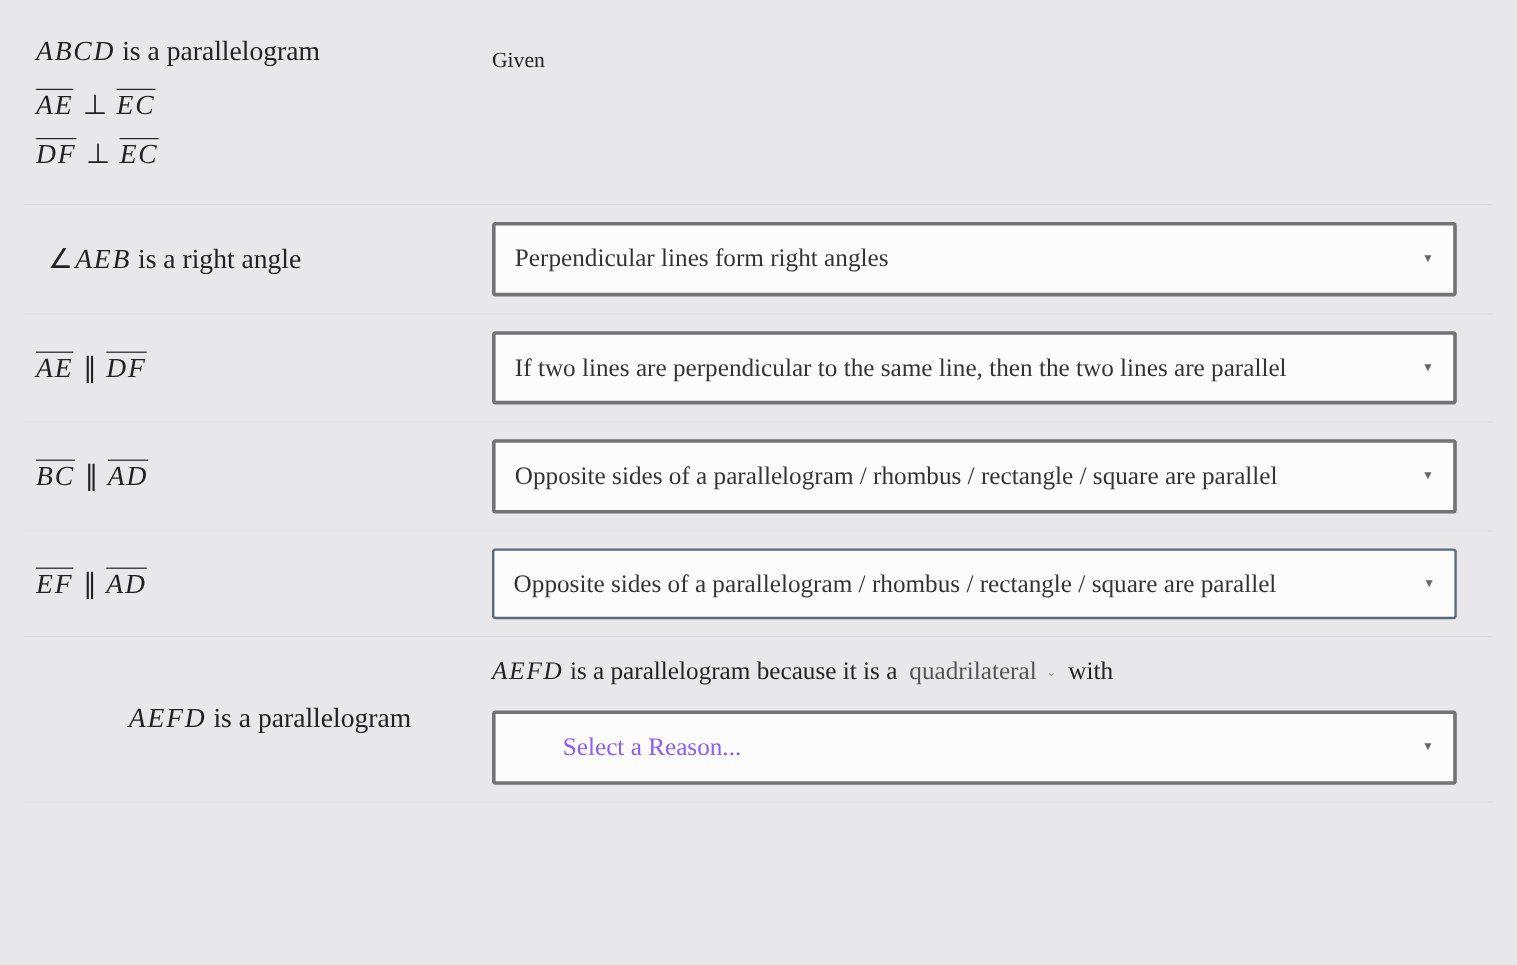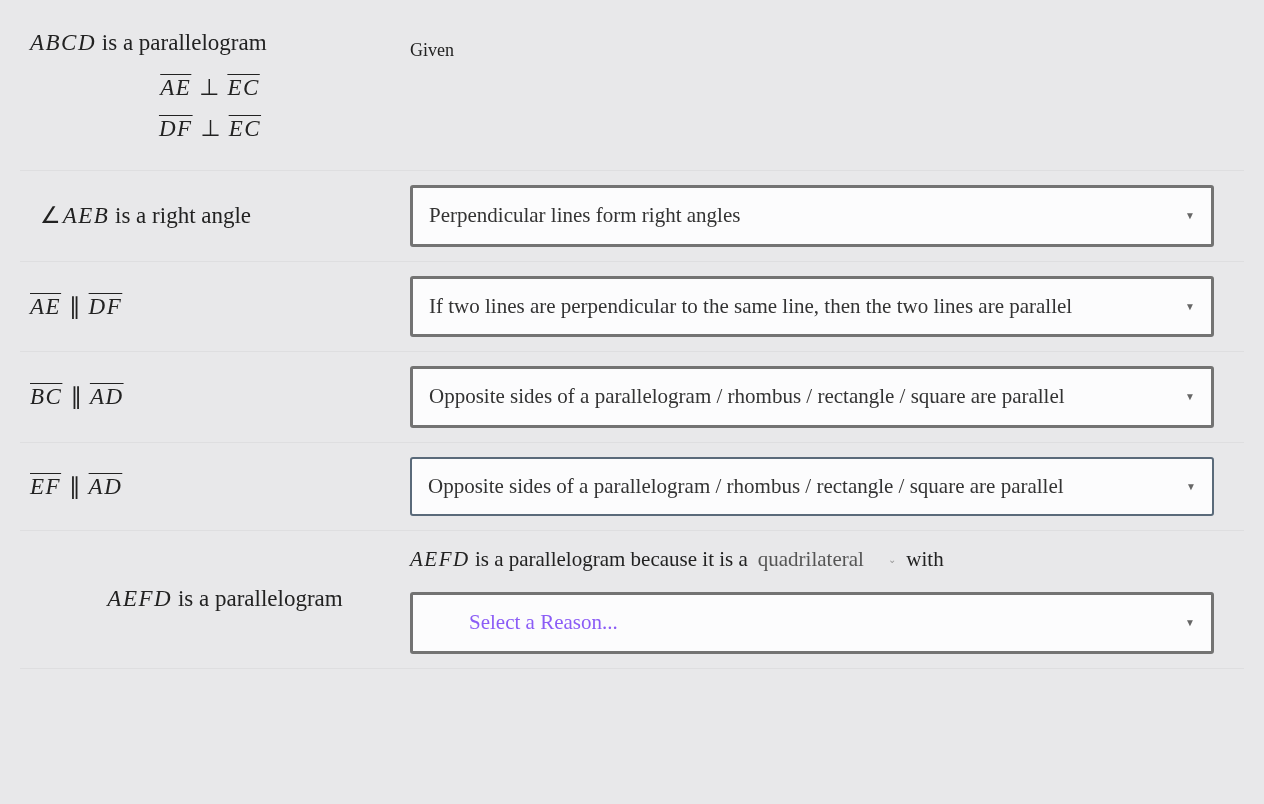--- a/index.html
+++ b/index.html
@@ -65,21 +65,20 @@
     }
     .angle {
       font-style: normal;
       margin-right: 2px;
     }
     .given-lines {
       margin-top: 18px;
     }
     .given-lines > div {
       margin-bottom: 14px;
-      text-align: center;
     }
     .select-box {
       display: flex;
       align-items: center;
       justify-content: space-between;
       background: #fcfcfd;
       border: 3px solid #737373;
       border-radius: 3px;
       padding: 12px 16px;
       font-size: 21px;
@@ -115,21 +114,21 @@
     .summary-text {
       display: flex;
       flex-wrap: wrap;
       align-items: center;
       gap: 6px;
       margin-bottom: 18px;
     }
     .inline-select {
       display: inline-flex;
       align-items: center;
-      gap: 24px;
+      gap: 8px;
       color: #555;
       cursor: pointer;
       padding: 2px 4px;
     }
     .inline-select .caret {
       font-size: 10px;
       color: #999;
     }
   </style>
 </head>

